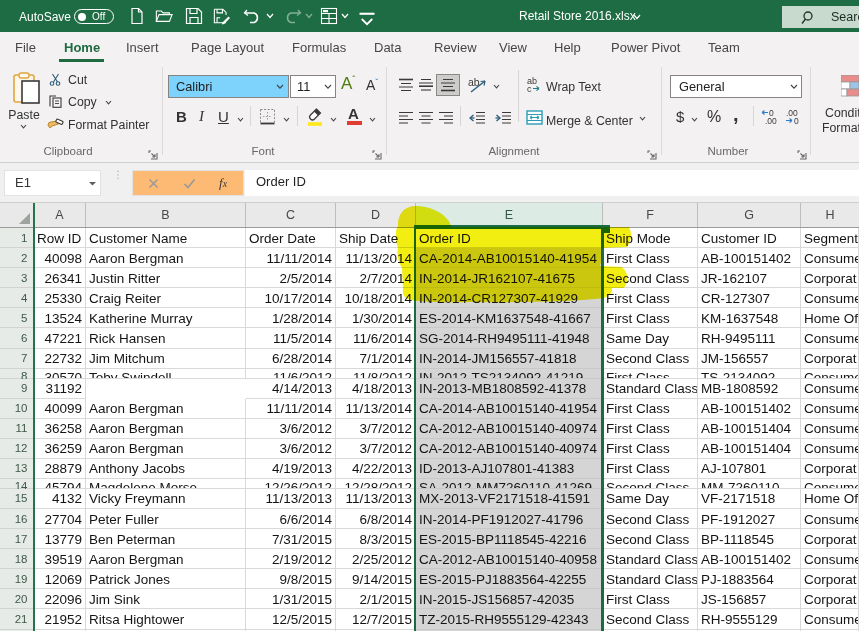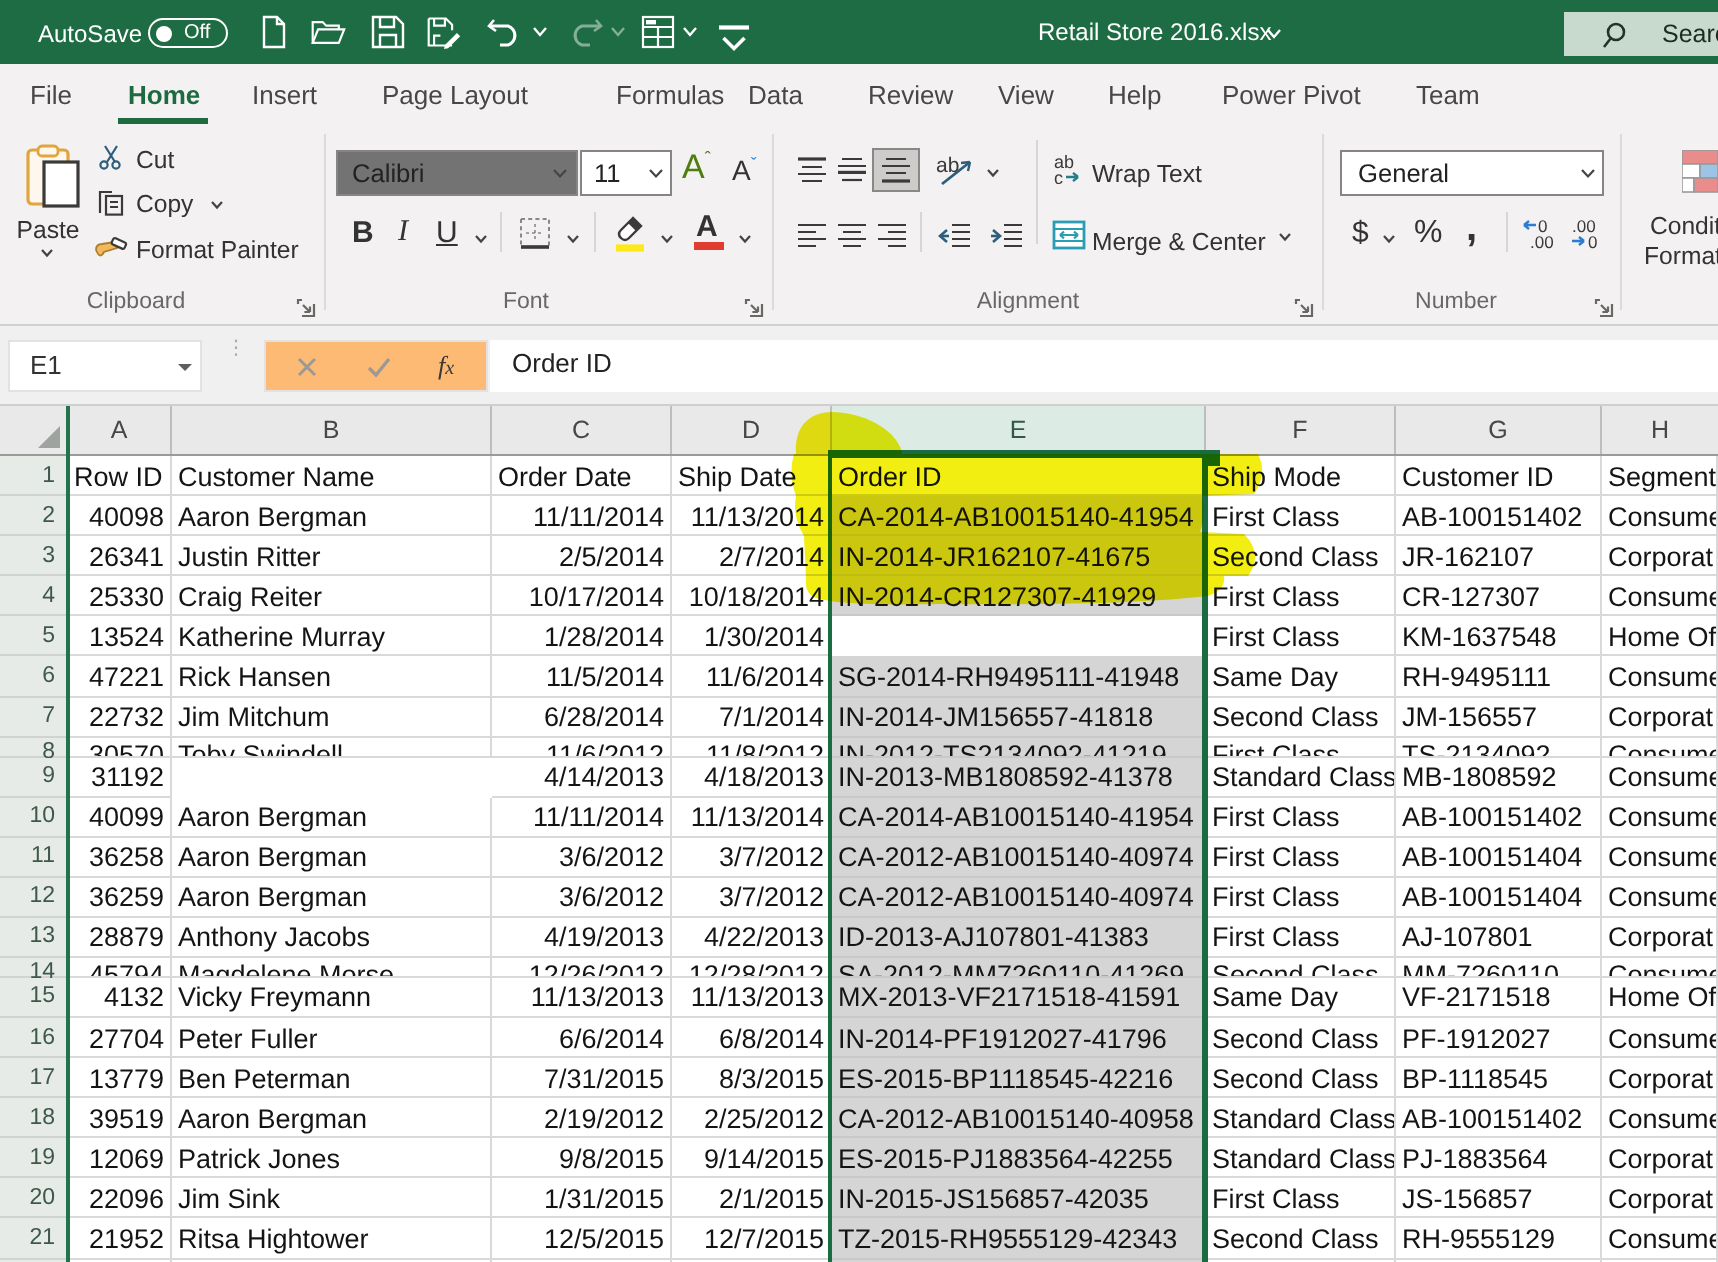--- a/index.html
+++ b/index.html
@@ -136,21 +136,21 @@
             <path d="M4.5 9 L1 13.5"></path>
           </svg></div>
         <div class="stxt">Searc</div>
       </div>
 </div>
 <div id="tabs">
  <span style="left:15px">File</span>
  <span class="active" style="left:64px">Home</span>
  <span style="left:126px">Insert</span>
  <span style="left:191px">Page Layout</span>
- <span style="left:308px">Formulas</span>
+ <span style="left:292px">Formulas</span>
  <span style="left:374px">Data</span>
  <span style="left:434px">Review</span>
  <span style="left:499px">View</span>
  <span style="left:554px">Help</span>
  <span style="left:611px">Power Pivot</span>
  <span style="left:708px">Team</span>
  <div class="uline"></div>
 </div>
 <div id="ribbon">
 
@@ -187,21 +187,21 @@
           <rect x="9.2" y="2.8" width="7" height="3.4" rx="1" transform="rotate(24 12 4)" fill="#fff" stroke="#3b3a39" stroke-width="1.1"></rect>
         </svg></div>
  <div class="rtxt" style="position:absolute;left:68px;top:56px">Format Painter</div>
  <div class="glabel" style="left:8px">Clipboard</div>
  <div class="launch" style="left:148px"><svg width="10" height="10" fill="none" stroke="#6a6867" stroke-width="1.1">
           <path d="M1 3 V1 H3 M9 3 V9 H3" fill="none"></path>
           <path d="M3.5 3.5 L7 7 M7 7 V4.2 M7 7 H4.2"></path>
         </svg></div>
  <div class="gsep" style="left:162px"></div>
 
- <div style="position:absolute;left:168px;top:13px;width:121px;height:23px;background:#737373;border:1px solid #878584;font-size:12.8px;color:#222;padding:3px 0 0 7px">Calibri</div>
+ <div style="position:absolute;left:168px;top:13px;width:121px;height:23px;background:#7dd3fc;border:1px solid #878584;font-size:12.8px;color:#222;padding:3px 0 0 7px">Calibri</div>
  <div class="rcaret" style="left:276px;top:22px">
         <svg class="crt" width="8" height="6">
           <path d="M1 1 L4 4.2 L7 1" stroke="#444" fill="none" stroke-width="1.1"></path>
         </svg>
       </div>
  <div style="position:absolute;left:290px;top:13px;width:46px;height:23px;background:#fff;border:1px solid #878584;font-size:12.8px;color:#222;padding:3px 0 0 6px">11</div>
  <div class="rcaret" style="left:324px;top:22px">
         <svg class="crt" width="8" height="6">
           <path d="M1 1 L4 4.2 L7 1" stroke="#444" fill="none" stroke-width="1.1"></path>
         </svg>
@@ -440,20 +440,21 @@
           <div class="c cf cl">First Class</div>
           <div class="c cg cl">CR-127307</div>
           <div class="c ch cl">Consume</div>
         </div>
 <div class="row" style="height:20.1px">
           <div class="rh">5</div>
           <div class="c ca cr">13524</div>
           <div class="c cb cl">Katherine Murray</div>
           <div class="c cc cr">1/28/2014</div>
           <div class="c cd cr">1/30/2014</div>
+          <div class="c ce cl">ES-2014-KM1637548-41667</div>
           <div class="c cf cl">First Class</div>
           <div class="c cg cl">KM-1637548</div>
           <div class="c ch cl">Home Of</div>
         </div>
 <div class="row" style="height:20.1px">
           <div class="rh">6</div>
           <div class="c ca cr">47221</div>
           <div class="c cb cl">Rick Hansen</div>
           <div class="c cc cr">11/5/2014</div>
           <div class="c cd cr">11/6/2014</div>

